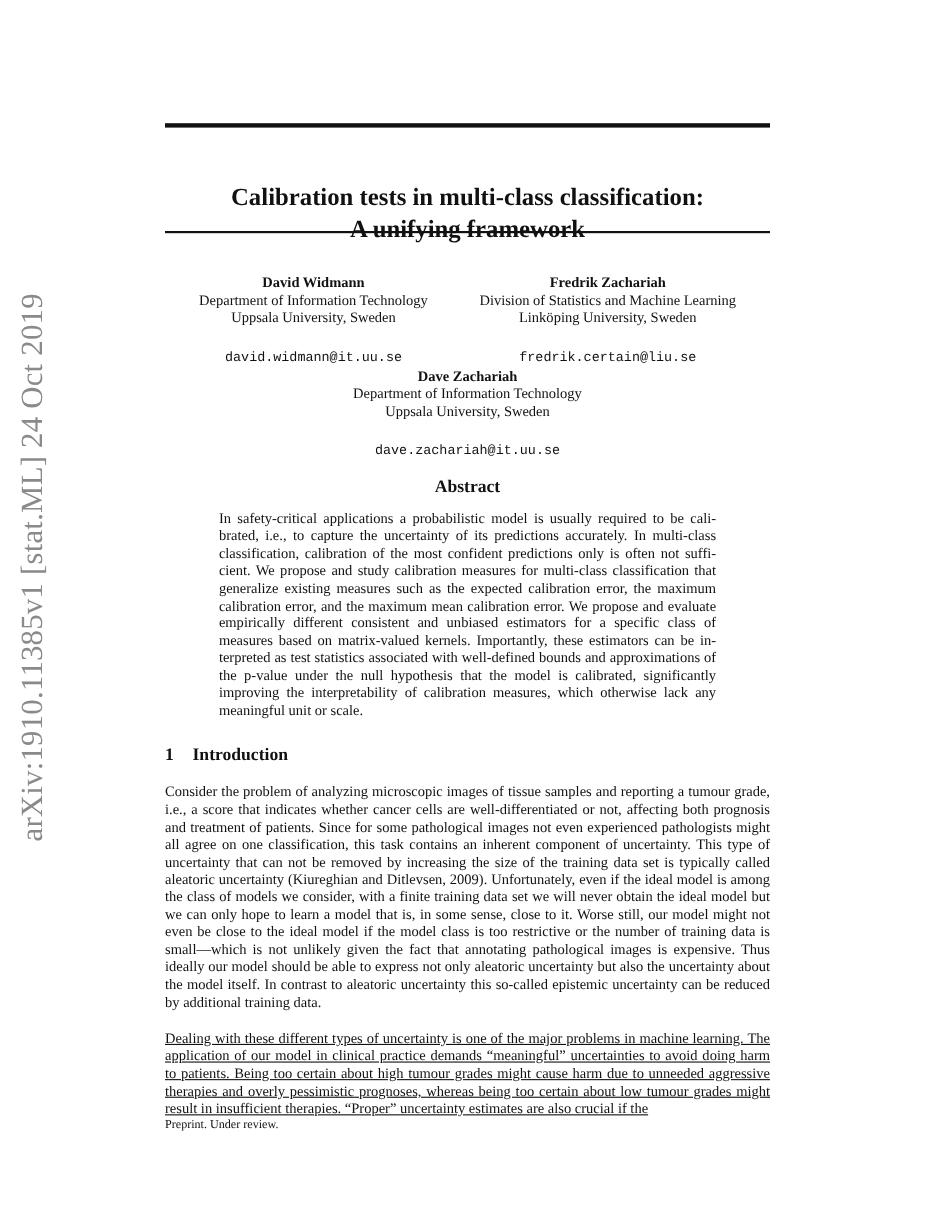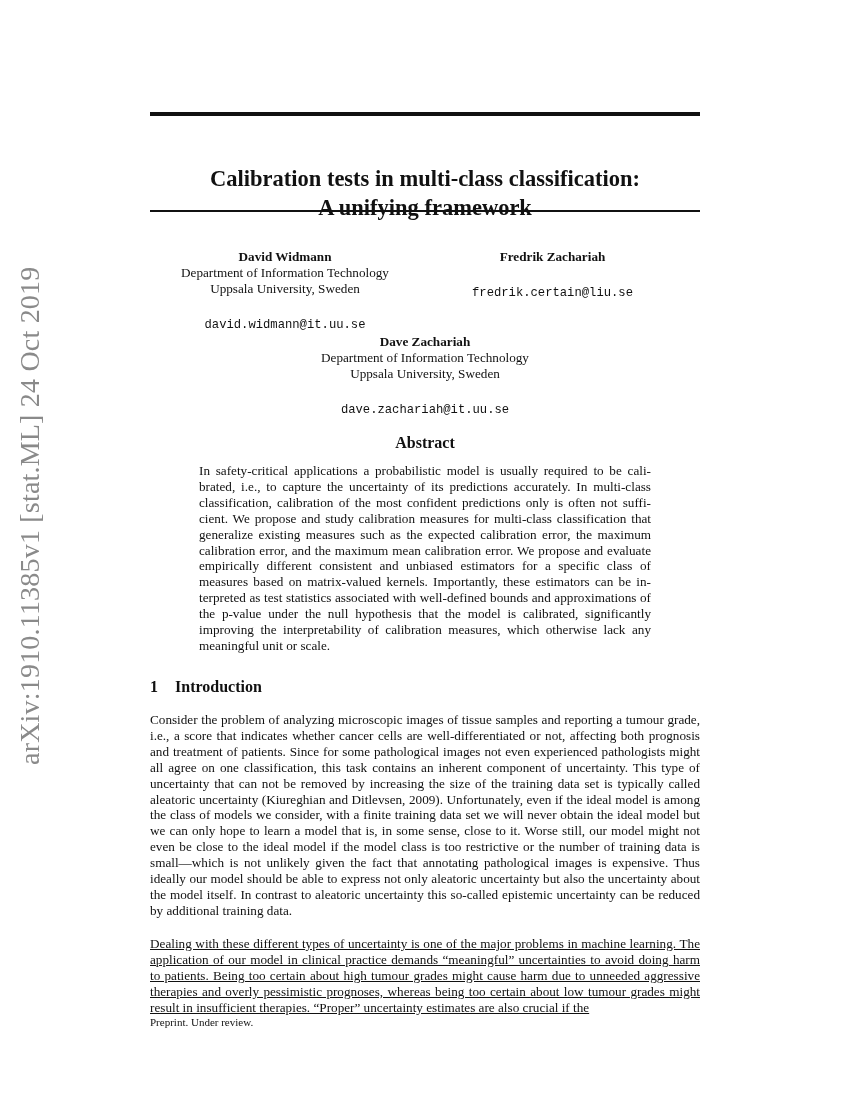--- a/index.html
+++ b/index.html
@@ -41,20 +41,22 @@
 <div class="rule-thin"></div>
 
 <div class="author" id="author-0">
   <div class="name">David Widmann</div>
   <div>Department of Information Technology</div>
   <div>Uppsala University, Sweden</div>
   <div class="email">david.widmann@it.uu.se</div>
 </div>
 <div class="author" id="author-1">
   <div class="name">Fredrik Zachariah</div>
+  <div>Division of Statistics and Machine Learning</div>
+  <div>Linköping University, Sweden</div>
   <div class="email">fredrik.certain@liu.se</div>
 </div>
 <div class="author" id="author-2">
   <div class="name">Dave Zachariah</div>
   <div>Department of Information Technology</div>
   <div>Uppsala University, Sweden</div>
   <div class="email">dave.zachariah@it.uu.se</div>
 </div>
 
 <div class="abstract-heading">Abstract</div>

